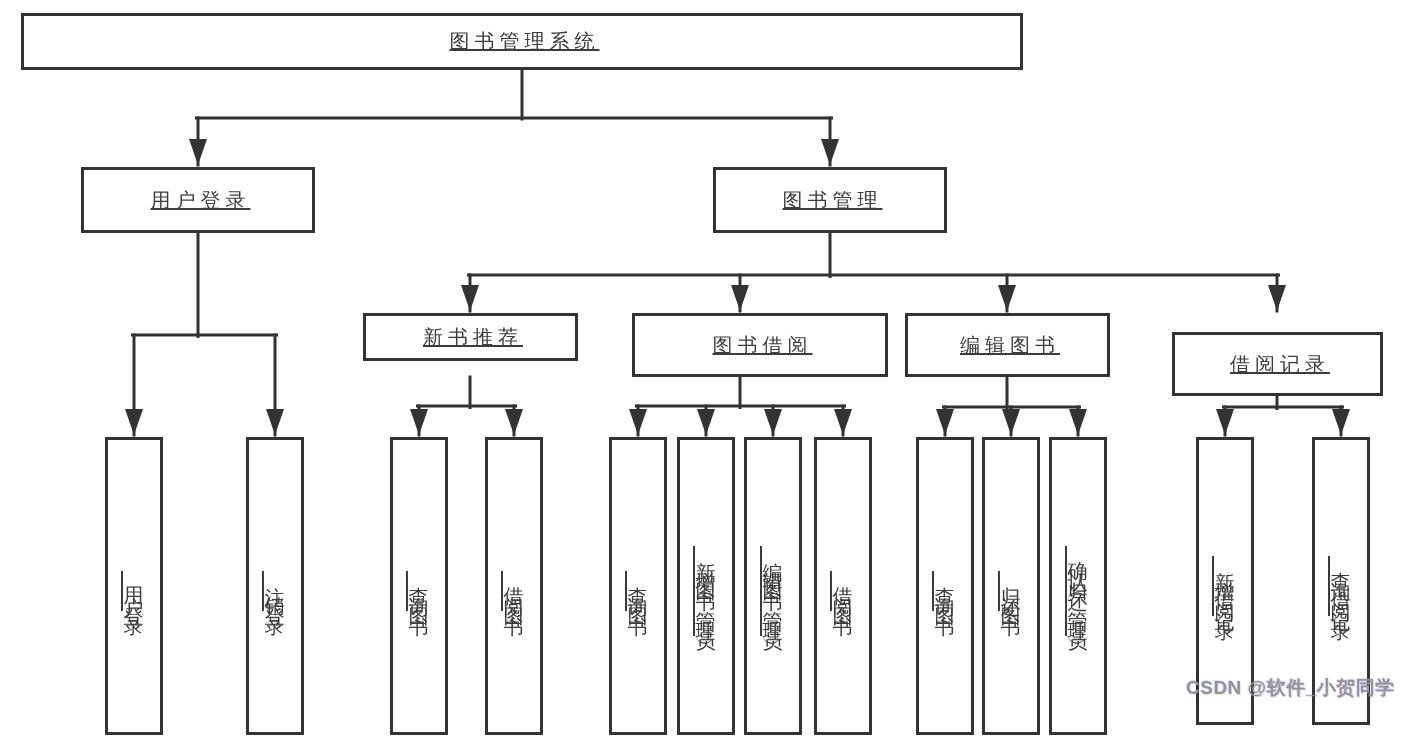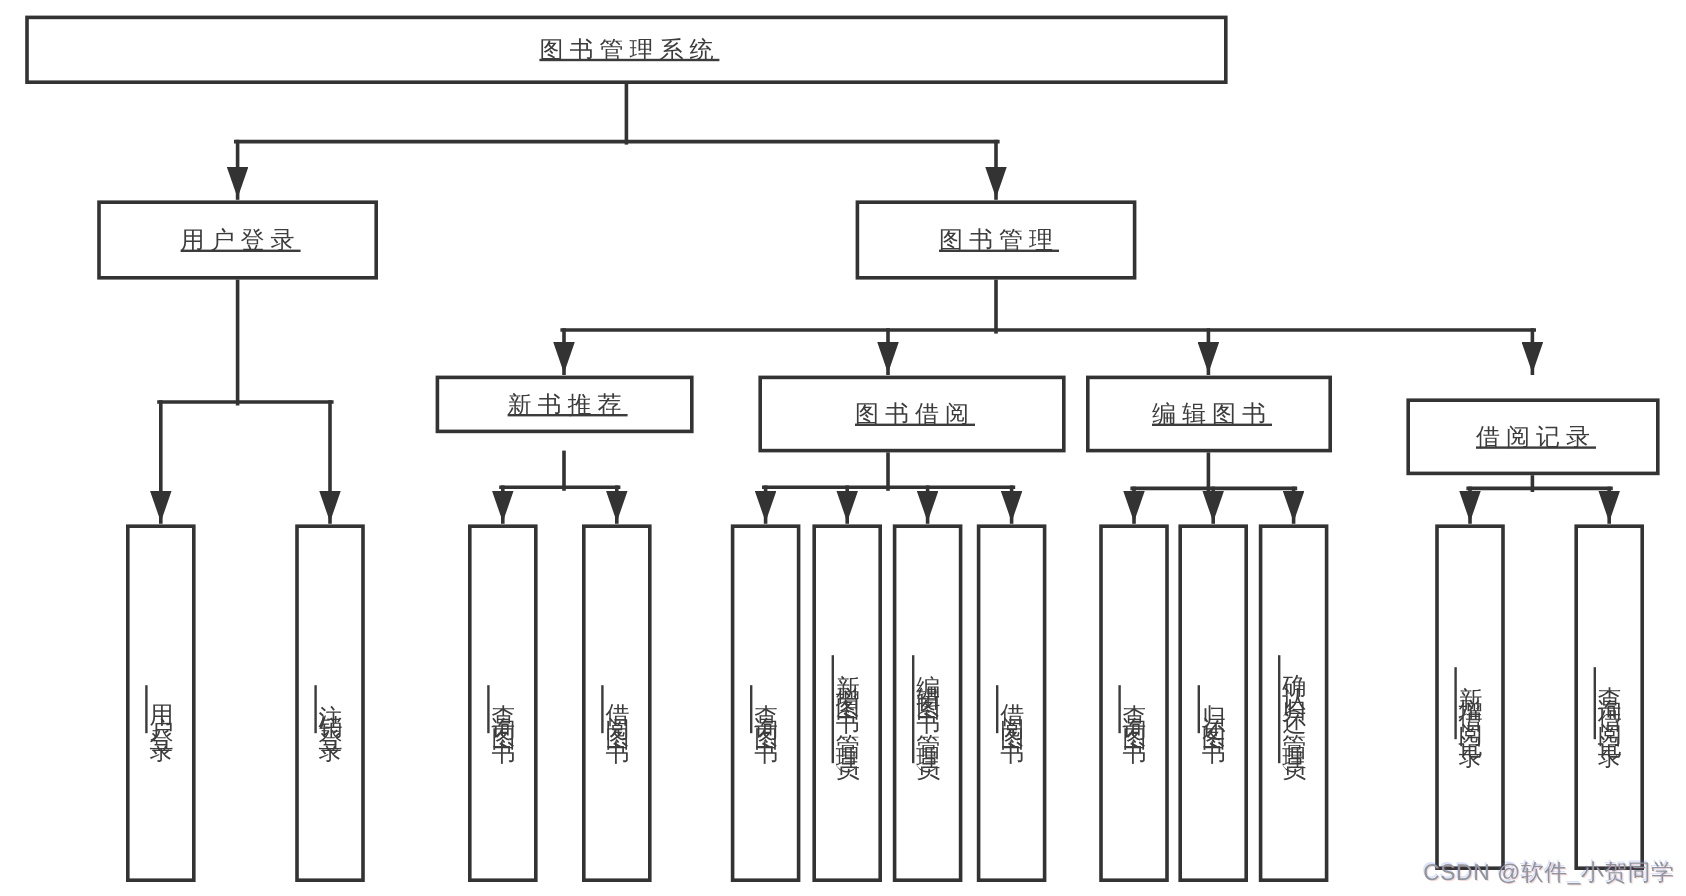--- a/index.html
+++ b/index.html
@@ -14,23 +14,24 @@
     position:absolute;box-sizing:border-box;border:3px solid var(--line-color,#333);
     background:#fff;display:flex;align-items:center;justify-content:center;
     color:var(--text-color,#3c3c3c);
   }
   .node .lbl{font-size:20px;letter-spacing:5px;padding-left:5px;white-space:nowrap;text-decoration:underline;}
   .leaf .lbl{
     writing-mode:vertical-rl;text-orientation:mixed;
     letter-spacing:10px;padding-left:0;padding-top:10px;line-height:1;
   }
   .watermark{
-    position:absolute;left:1186px;top:714px;font-size:19px;letter-spacing:0.5px;
+    position:absolute;left:1186px;top:675px;font-size:19px;letter-spacing:0.5px;
     color:var(--wm-color,#8f959c);white-space:nowrap;
     text-shadow:1px 1px 0 rgba(220,90,90,.22), -1px -1px 0 rgba(90,120,230,.22);
+    font-weight:bold;
   }
 </style>
 </head>
 <body>
 
 <div class="stage" style="--line-color: #333333; --text-color: #3c3c3c; --wm-color: #8f959c; --bg-color: #ffffff;">
 
   <svg class="wires" viewBox="0 0 1405 747" aria-hidden="true">
     <defs>
       <marker id="arw" markerUnits="userSpaceOnUse" markerWidth="26" markerHeight="18" viewBox="0 0 26 18" refX="26" refY="9" orient="auto">

